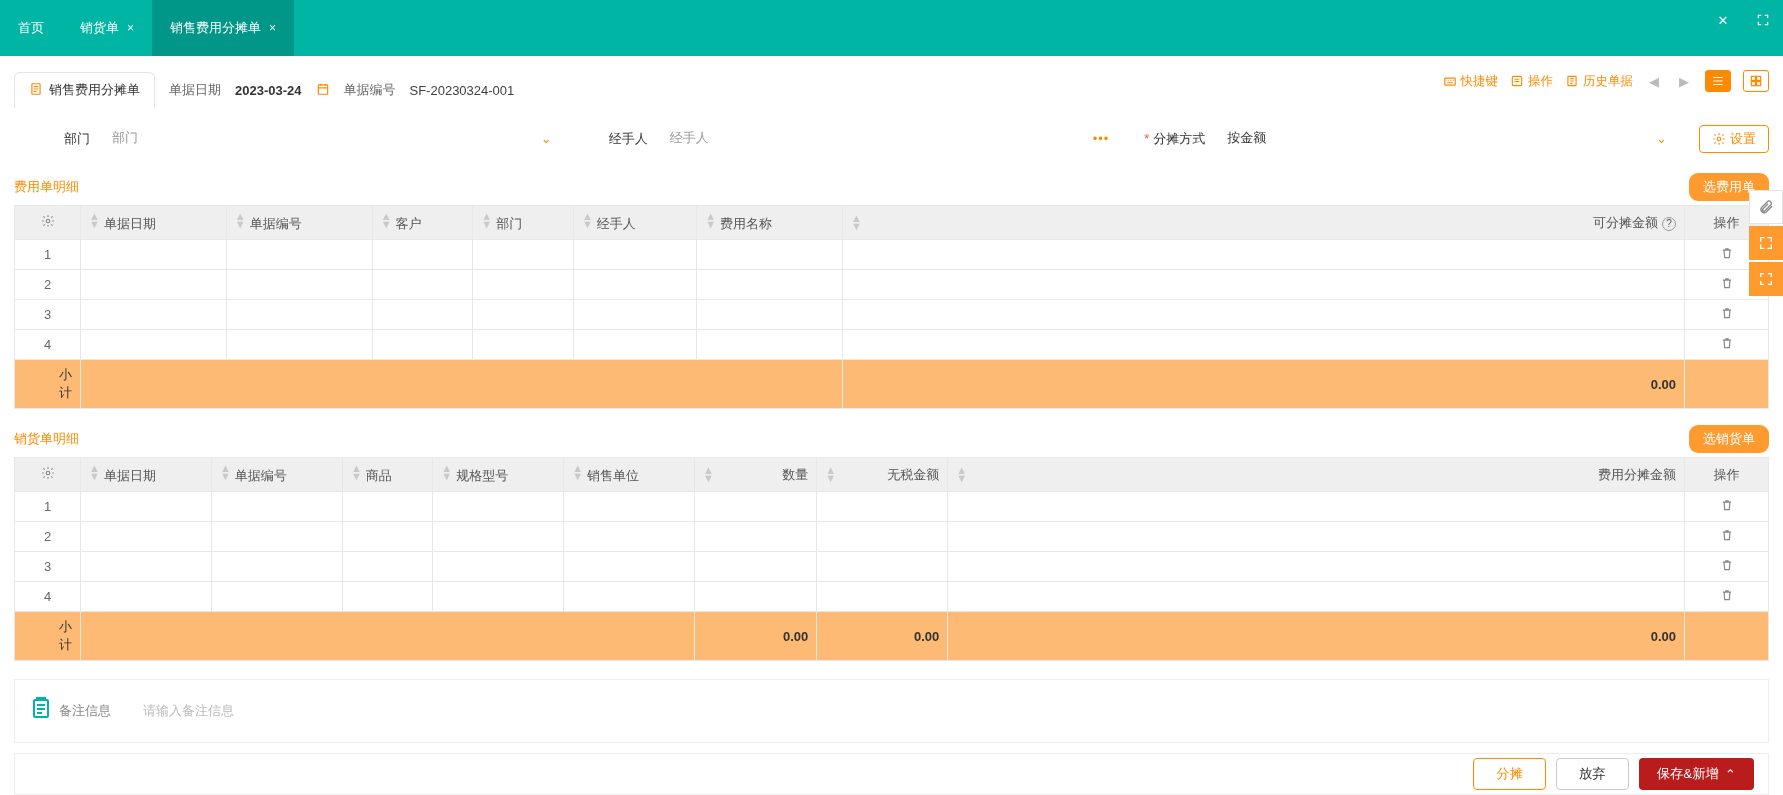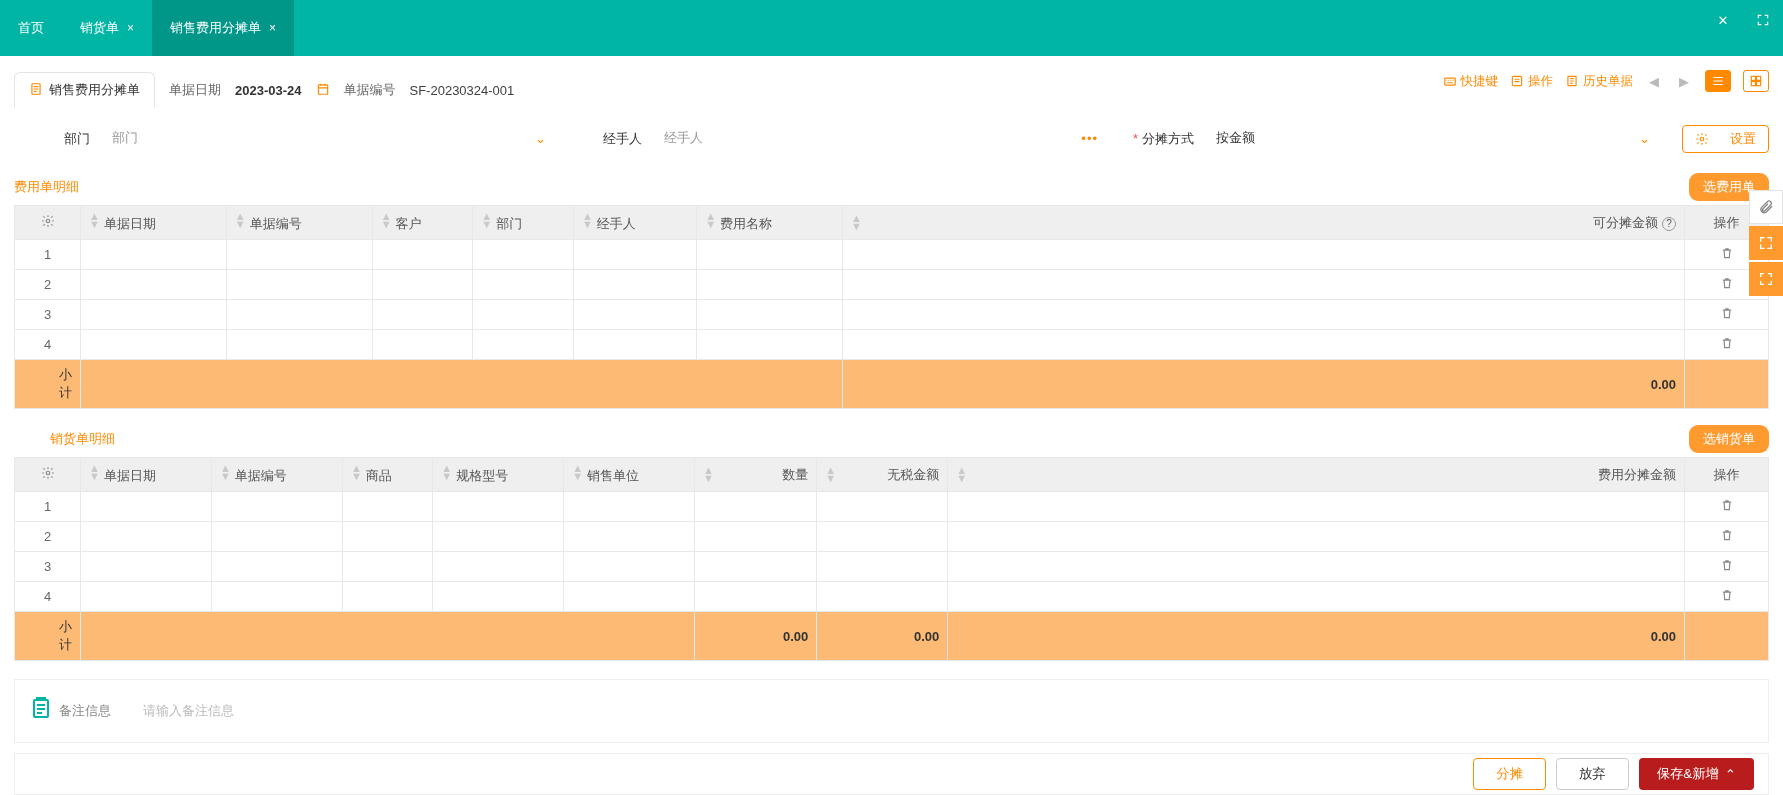--- a/index.html
+++ b/index.html
@@ -30,21 +30,21 @@
 .hmode.active { background: #ff8a00; color: #fff; }
 .hmode.inactive { color: #ff8a00; background: #fff; }
 
 .form-row { display: flex; align-items: center; padding: 10px 0 14px 0; gap: 10px; }
 .form-field { display: flex; align-items: center; flex: 1; position: relative; }
 .form-field .flabel { width: 90px; text-align: right; padding-right: 14px; color: #333; font-size: 13px; }
 .form-field .flabel .req { color: #ff4d4f; margin-right: 4px; }
 .form-field .finput { flex: 1; padding: 5px 8px; color: #999; border-bottom: 1px solid transparent; }
 .form-field .chev { color: #ff8a00; padding: 0 10px; }
 .form-field .dots { color: #ff8a00; padding: 0 10px; letter-spacing: 1px; }
-.settings-btn { border: 1px solid #ff8a00; color: #ff8a00; border-radius: 4px; padding: 4px 12px; display: flex; align-items: center; gap: 21px; cursor: pointer; margin-left: 12px; font-size: 13px; }
+.settings-btn { border: 1px solid #ff8a00; color: #ff8a00; border-radius: 4px; padding: 4px 12px; display: flex; align-items: center; gap: 4px; cursor: pointer; margin-left: 12px; font-size: 13px; }
 
 .section-head { display: flex; justify-content: space-between; align-items: center; margin: 6px 0 4px 0; }
 .section-title { color: #ff8a00; font-size: 13px; }
 .pick-btn { background: #ff9a2e; color: #fff; border: none; border-radius: 9px; padding: 5px 14px; cursor: pointer; font-size: 13px; }
 
 .grid { border: 1px solid #e4e4e4; border-collapse: collapse; width: 100%; }
 .grid th, .grid td { border: 1px solid #e8e8e8; padding: 6px 8px; font-size: 13px; }
 .grid th { background: #efefef; color: #555; font-weight: normal; text-align: left; position: relative; height: 32px; }
 .grid td { background: #fff; height: 30px; }
 .grid .row-num { text-align: center; color: #666; width: 46px; }
@@ -264,21 +264,21 @@
         </tr>
       <tr class="subtotal-row">
         <td class="subtotal-label">小计</td>
         <td colspan="6"></td>
         <td class="subtotal-val">0.00</td>
         <td></td>
       </tr>
     </tbody>
   </table>
 
-  <div class="section-head" style="margin-top:16px;margin-left:36px;">
+  <div class="section-head" style="margin-top:16px;">
     <span class="section-title">销货单明细</span>
     <button class="pick-btn">选销货单</button>
   </div>
   <table class="grid">
     <thead>
         <tr>
       <th class="gear-th"><svg class="icon" viewBox="0 0 24 24" fill="none" stroke="#888" stroke-width="2">
               <circle cx="12" cy="12" r="3"></circle>
               <path d="M12 2v3M12 19v3M4.2 4.2l2.1 2.1M17.7 17.7l2.1 2.1M2 12h3M19 12h3M4.2 19.8l2.1-2.1M17.7 6.3l2.1-2.1"></path>
             </svg></th>

